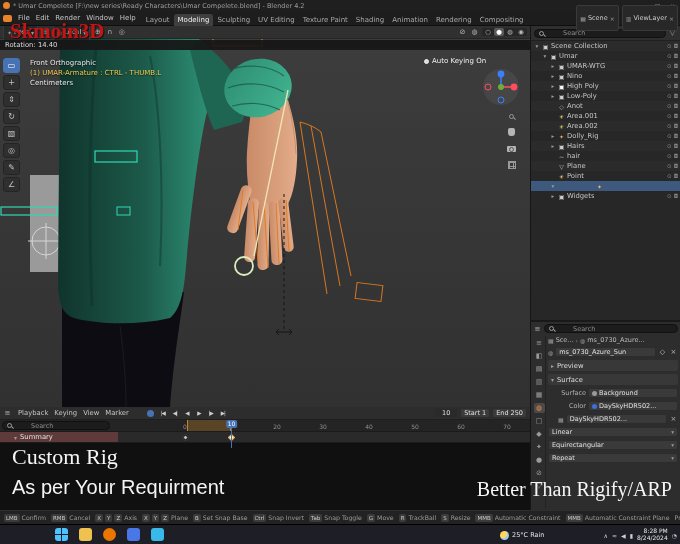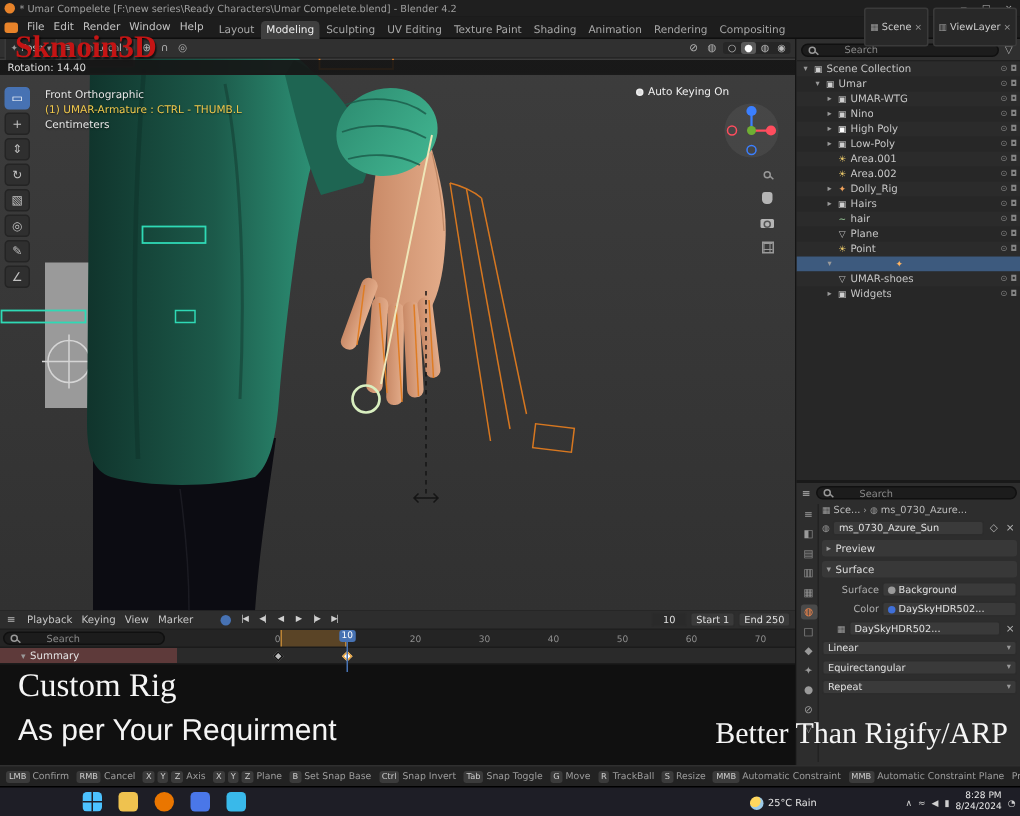--- a/index.html
+++ b/index.html
@@ -405,20 +405,29 @@
             <span class="ol-arrow">▸</span>
             <span class="ol-icon" style="color: rgb(207, 207, 207);">▣</span>
             <span class="ol-label">Low-Poly</span>
             <span class="ol-right">
               <span class="ol-mini">⊙</span>
               <span class="ol-mini">◘</span>
             </span>
           </div>
           <div class="ol-row" style="padding-left: 19px;">
             <span class="ol-arrow"></span>
+            <span class="ol-icon" style="color: rgb(189, 189, 189);">◇</span>
+            <span class="ol-label">Anot</span>
+            <span class="ol-right">
+              <span class="ol-mini">⊙</span>
+              <span class="ol-mini">◘</span>
+            </span>
+          </div>
+          <div class="ol-row" style="padding-left: 19px;">
+            <span class="ol-arrow"></span>
             <span class="ol-icon" style="color: rgb(230, 197, 105);">☀</span>
             <span class="ol-label">Area.001</span>
             <span class="ol-right">
               <span class="ol-mini">⊙</span>
               <span class="ol-mini">◘</span>
             </span>
           </div>
           <div class="ol-row" style="padding-left: 19px;">
             <span class="ol-arrow"></span>
             <span class="ol-icon" style="color: rgb(230, 197, 105);">☀</span>
@@ -470,29 +479,20 @@
             <span class="ol-label">Point</span>
             <span class="ol-right">
               <span class="ol-mini">⊙</span>
               <span class="ol-mini">◘</span>
             </span>
           </div>
           <div class="ol-row selected" style="padding-left: 19px; gap: 40px;">
             <span class="ol-arrow">▾</span>
             <span class="ol-icon" style="color: rgb(255, 180, 99);">✦</span>
             <span class="ol-label">UMAR-Armature</span>
-            <span class="ol-right">
-              <span class="ol-mini">⊙</span>
-              <span class="ol-mini">◘</span>
-            </span>
-          </div>
-          <div class="ol-row" style="padding-left: 19px;">
-            <span class="ol-arrow"></span>
-            <span class="ol-icon" style="color: rgb(189, 189, 189);">▽</span>
-            <span class="ol-label">UMAR-shoes</span>
             <span class="ol-right">
               <span class="ol-mini">⊙</span>
               <span class="ol-mini">◘</span>
             </span>
           </div>
           <div class="ol-row" style="padding-left: 19px;">
             <span class="ol-arrow">▸</span>
             <span class="ol-icon" style="color: rgb(207, 207, 207);">▣</span>
             <span class="ol-label">Widgets</span>
             <span class="ol-right">

